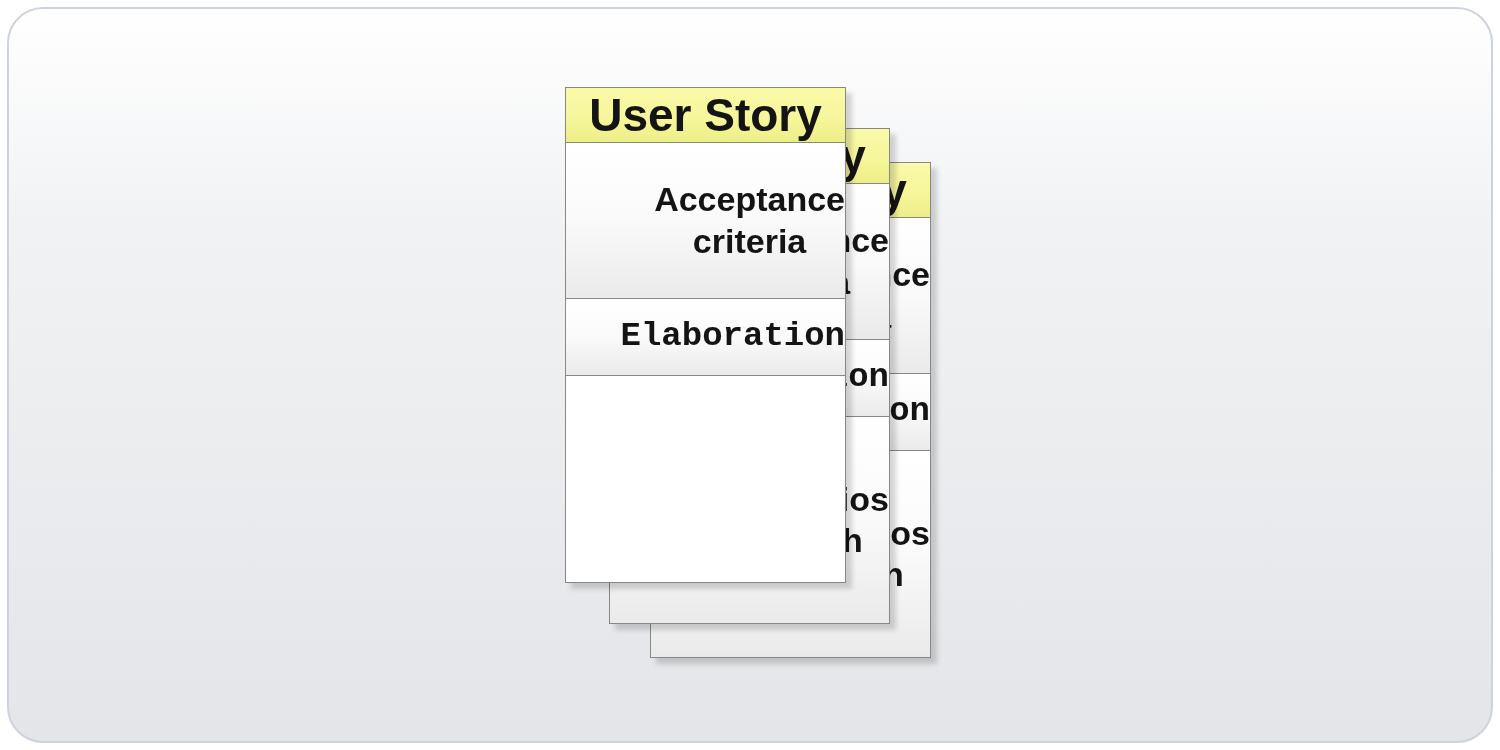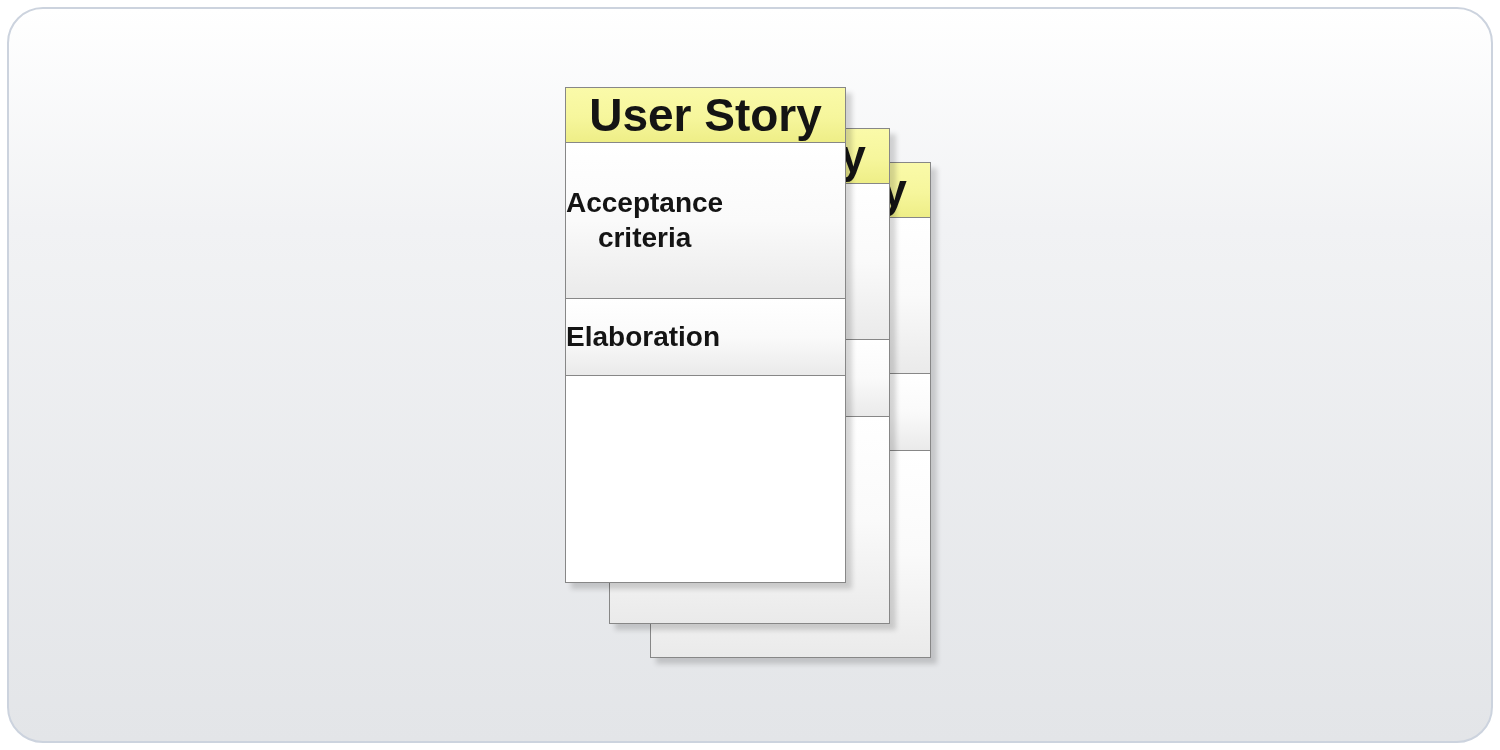--- a/index.html
+++ b/index.html
@@ -48,36 +48,37 @@
     justify-content: center;
     font-size: 46px;
     font-weight: bold;
     white-space: nowrap;
     overflow: hidden;
   }
   .card__section {
     box-sizing: border-box;
     display: flex;
     align-items: center;
-    justify-content: flex-start;
+    justify-content: flex-end;
     text-align: center;
-    font-size: 28px;
+    font-size: 34px;
     font-weight: bold;
     line-height: 1.22;
     white-space: pre-line;
     background: linear-gradient(180deg, #ffffff 0%, #fafafa 50%, #eaeaea 100%);
     overflow: hidden;
   }
   .card__section--acceptance {
     flex: 0 0 156px;
     border-bottom: 1.5px solid #878787;
   }
   .card__section--elaboration {
     flex: 0 0 77px;
     border-bottom: 1.5px solid #878787;
+    font-family: Liberation Mono, monospace;
   }
   .card__section--test {
     flex: 1 1 auto;
   }
 </style>
 </head>
 <body>
 
 <div class="stage">
 

